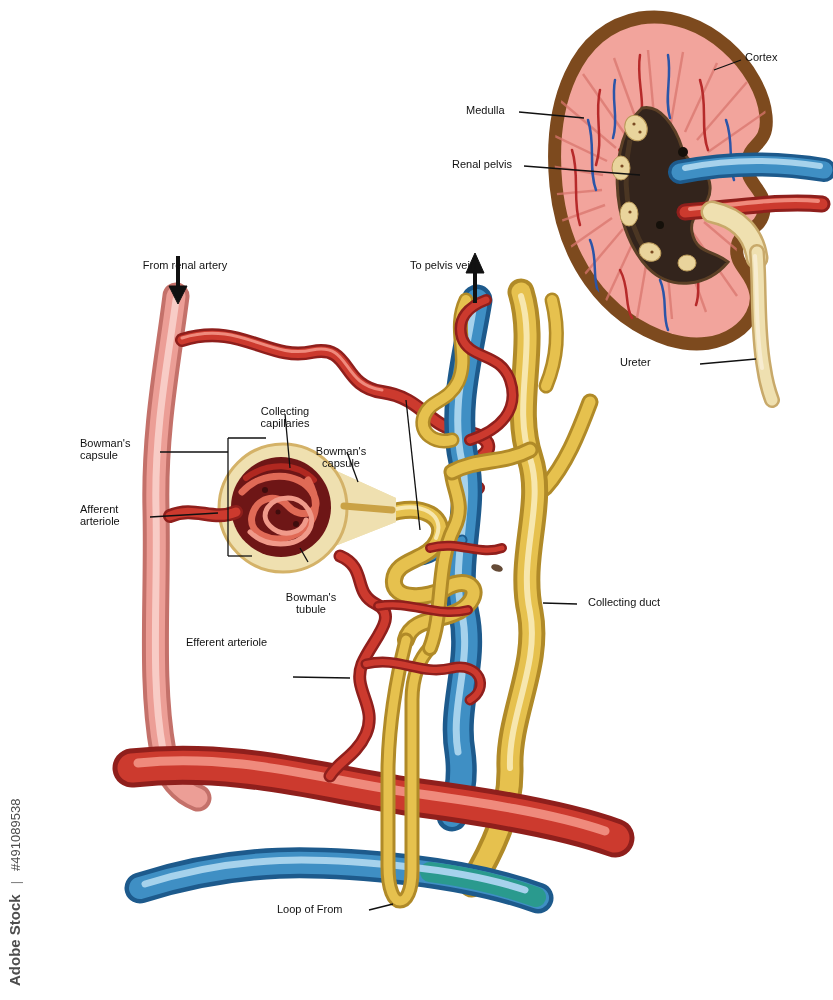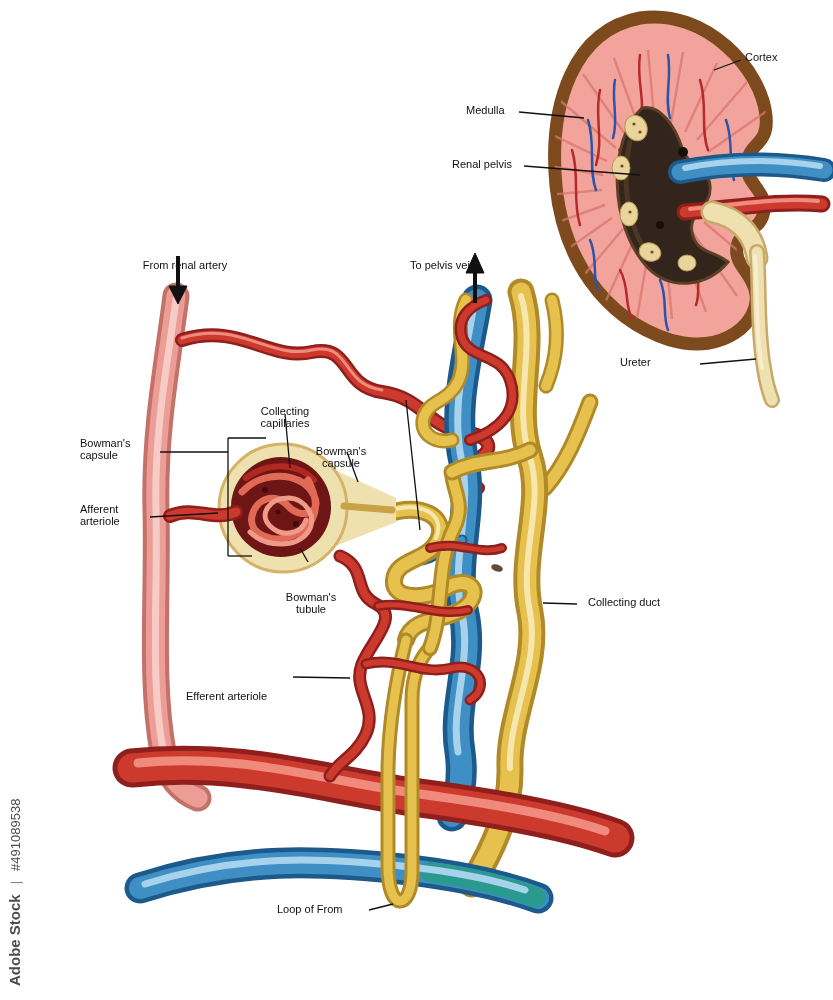--- a/index.html
+++ b/index.html
@@ -274,21 +274,21 @@
 </svg>
 
 <div class="labels">
   <div class="lbl nowrap ctr" style="left:185px;top:232px;">From renal artery</div>
   <div class="lbl nowrap ctr" style="left:443px;top:232px;">To pelvis vein</div>
   <div class="lbl ctr" style="left:285px;top:378px;width:88px;">Collecting capillaries</div>
   <div class="lbl ctr" style="left:341px;top:418px;width:80px;">Bowman's capsule</div>
   <div class="lbl" style="left:80px;top:437px;width:78px;">Bowman's capsule</div>
   <div class="lbl" style="left:80px;top:503px;width:70px;">Afferent arteriole</div>
   <div class="lbl ctr" style="left:311px;top:564px;width:80px;">Bowman's tubule</div>
-  <div class="lbl nowrap" style="left:186px;top:690px;">Efferent arteriole</div>
+  <div class="lbl nowrap" style="left:186px;top:636px;">Efferent arteriole</div>
   <div class="lbl nowrap" style="left:588px;top:596px;">Collecting duct</div>
   <div class="lbl nowrap" style="left:277px;top:903px;">Loop of From</div>
   <div class="lbl nowrap" style="left:745px;top:51px;">Cortex</div>
   <div class="lbl nowrap" style="left:466px;top:104px;text-align:center;">Medulla</div>
   <div class="lbl nowrap" style="left:452px;top:158px;">Renal pelvis</div>
   <div class="lbl nowrap" style="left:620px;top:356px;">Ureter</div>
 </div>
 
 <div class="watermark">
   <span class="wm-brand">Adobe Stock</span>

